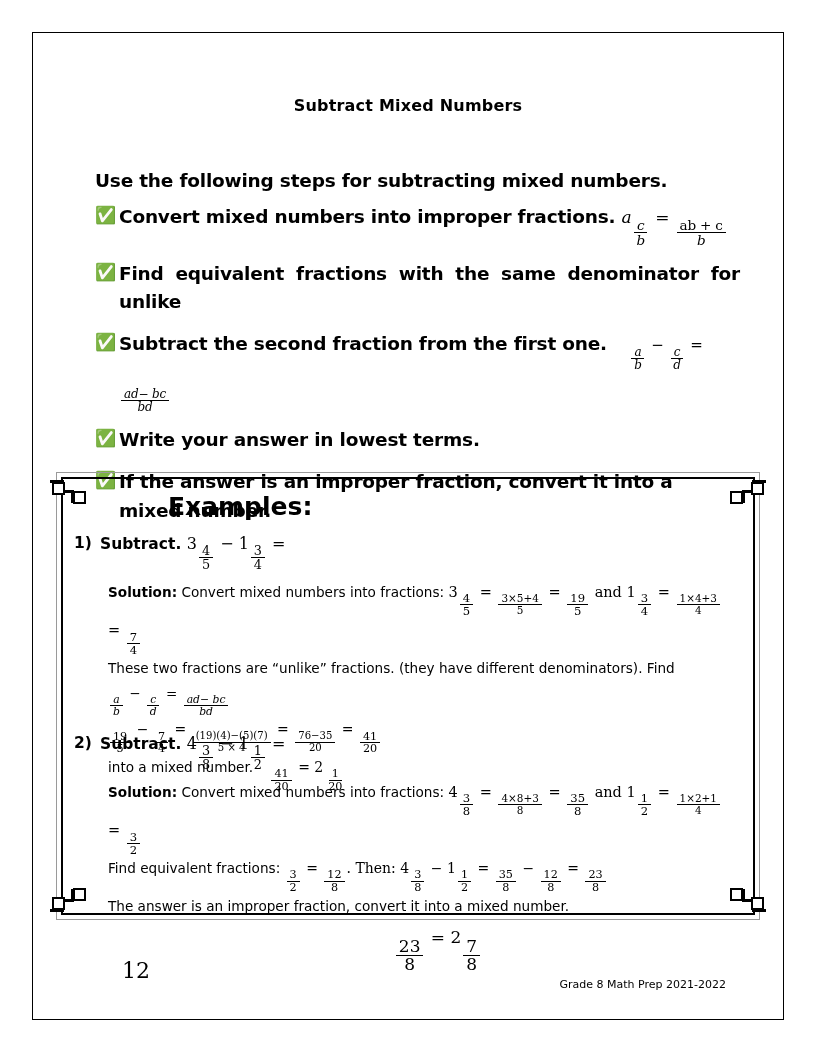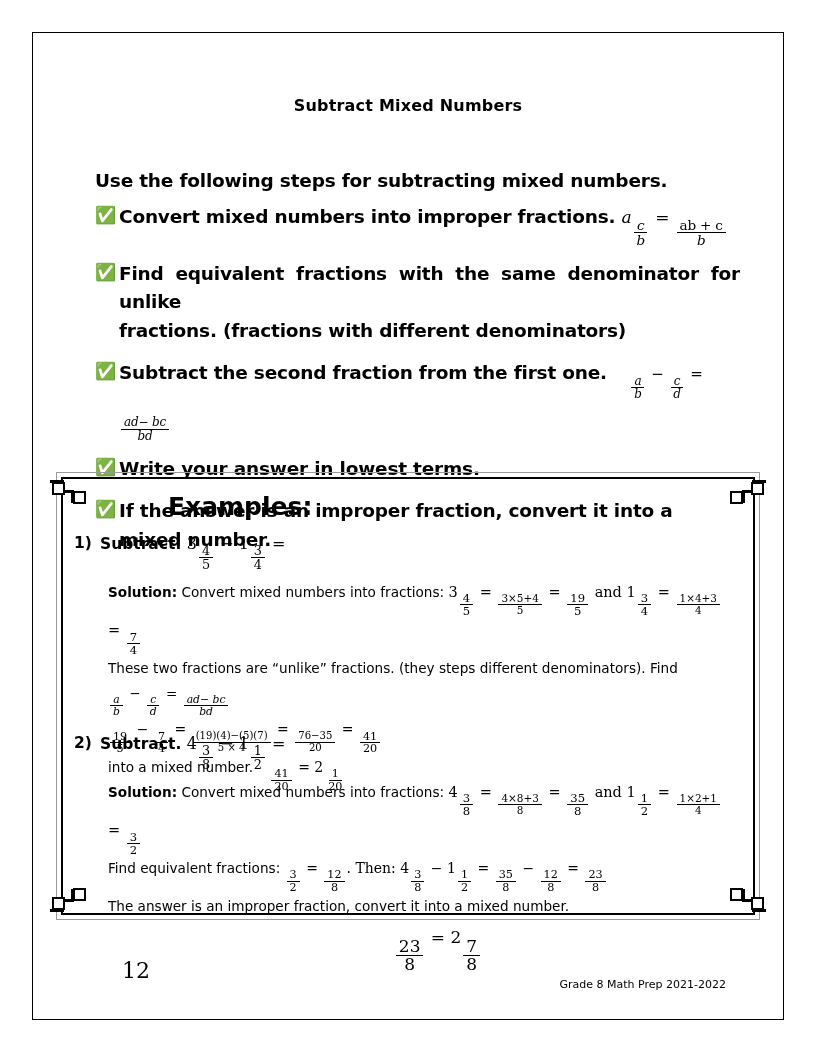--- a/index.html
+++ b/index.html
@@ -91,21 +91,20 @@
               <span class="de">b</span>
             </span>
         </span>
       </span>
     </div>
 
     <div class="step justify">
       <span class="tick" style="color: rgb(31, 56, 100);">✅</span>
       <span class="txt">
         <span style="display:block;text-align:justify;text-align-last:justify;">Find equivalent fractions with the same denominator for unlike</span>
-        <span class="tail">fractions. (fractions with different denominators)</span>
       </span>
     </div>
 
     <div class="step">
       <span class="tick" style="color: rgb(31, 56, 100);">✅</span>
       <span class="txt">
         <span>Subtract the second fraction from the first one.</span>
         <span class="m" style="font-size:15px;margin-left:16px;">
           <span class="frac sm">
               <span class="nu">a</span>
@@ -230,21 +229,21 @@
               <span class="de">4</span>
             </span>
           <span>=</span>
           <span class="frac sm">
               <span class="nu">7</span>
               <span class="de">4</span>
             </span>
         </span>
       </div>
 
-      <div>These two fractions are “unlike” fractions. (they steps different denominators). Find</div>
+      <div>These two fractions are “unlike” fractions. (they have different denominators). Find</div>
 
       <div>
         <span class="m" style="font-size:13.5px;">
           <span class="frac sm">
               <span class="nu">a</span>
               <span class="de">b</span>
             </span>
           <span class="mr">−</span>
           <span class="frac sm">
               <span class="nu">c</span>

